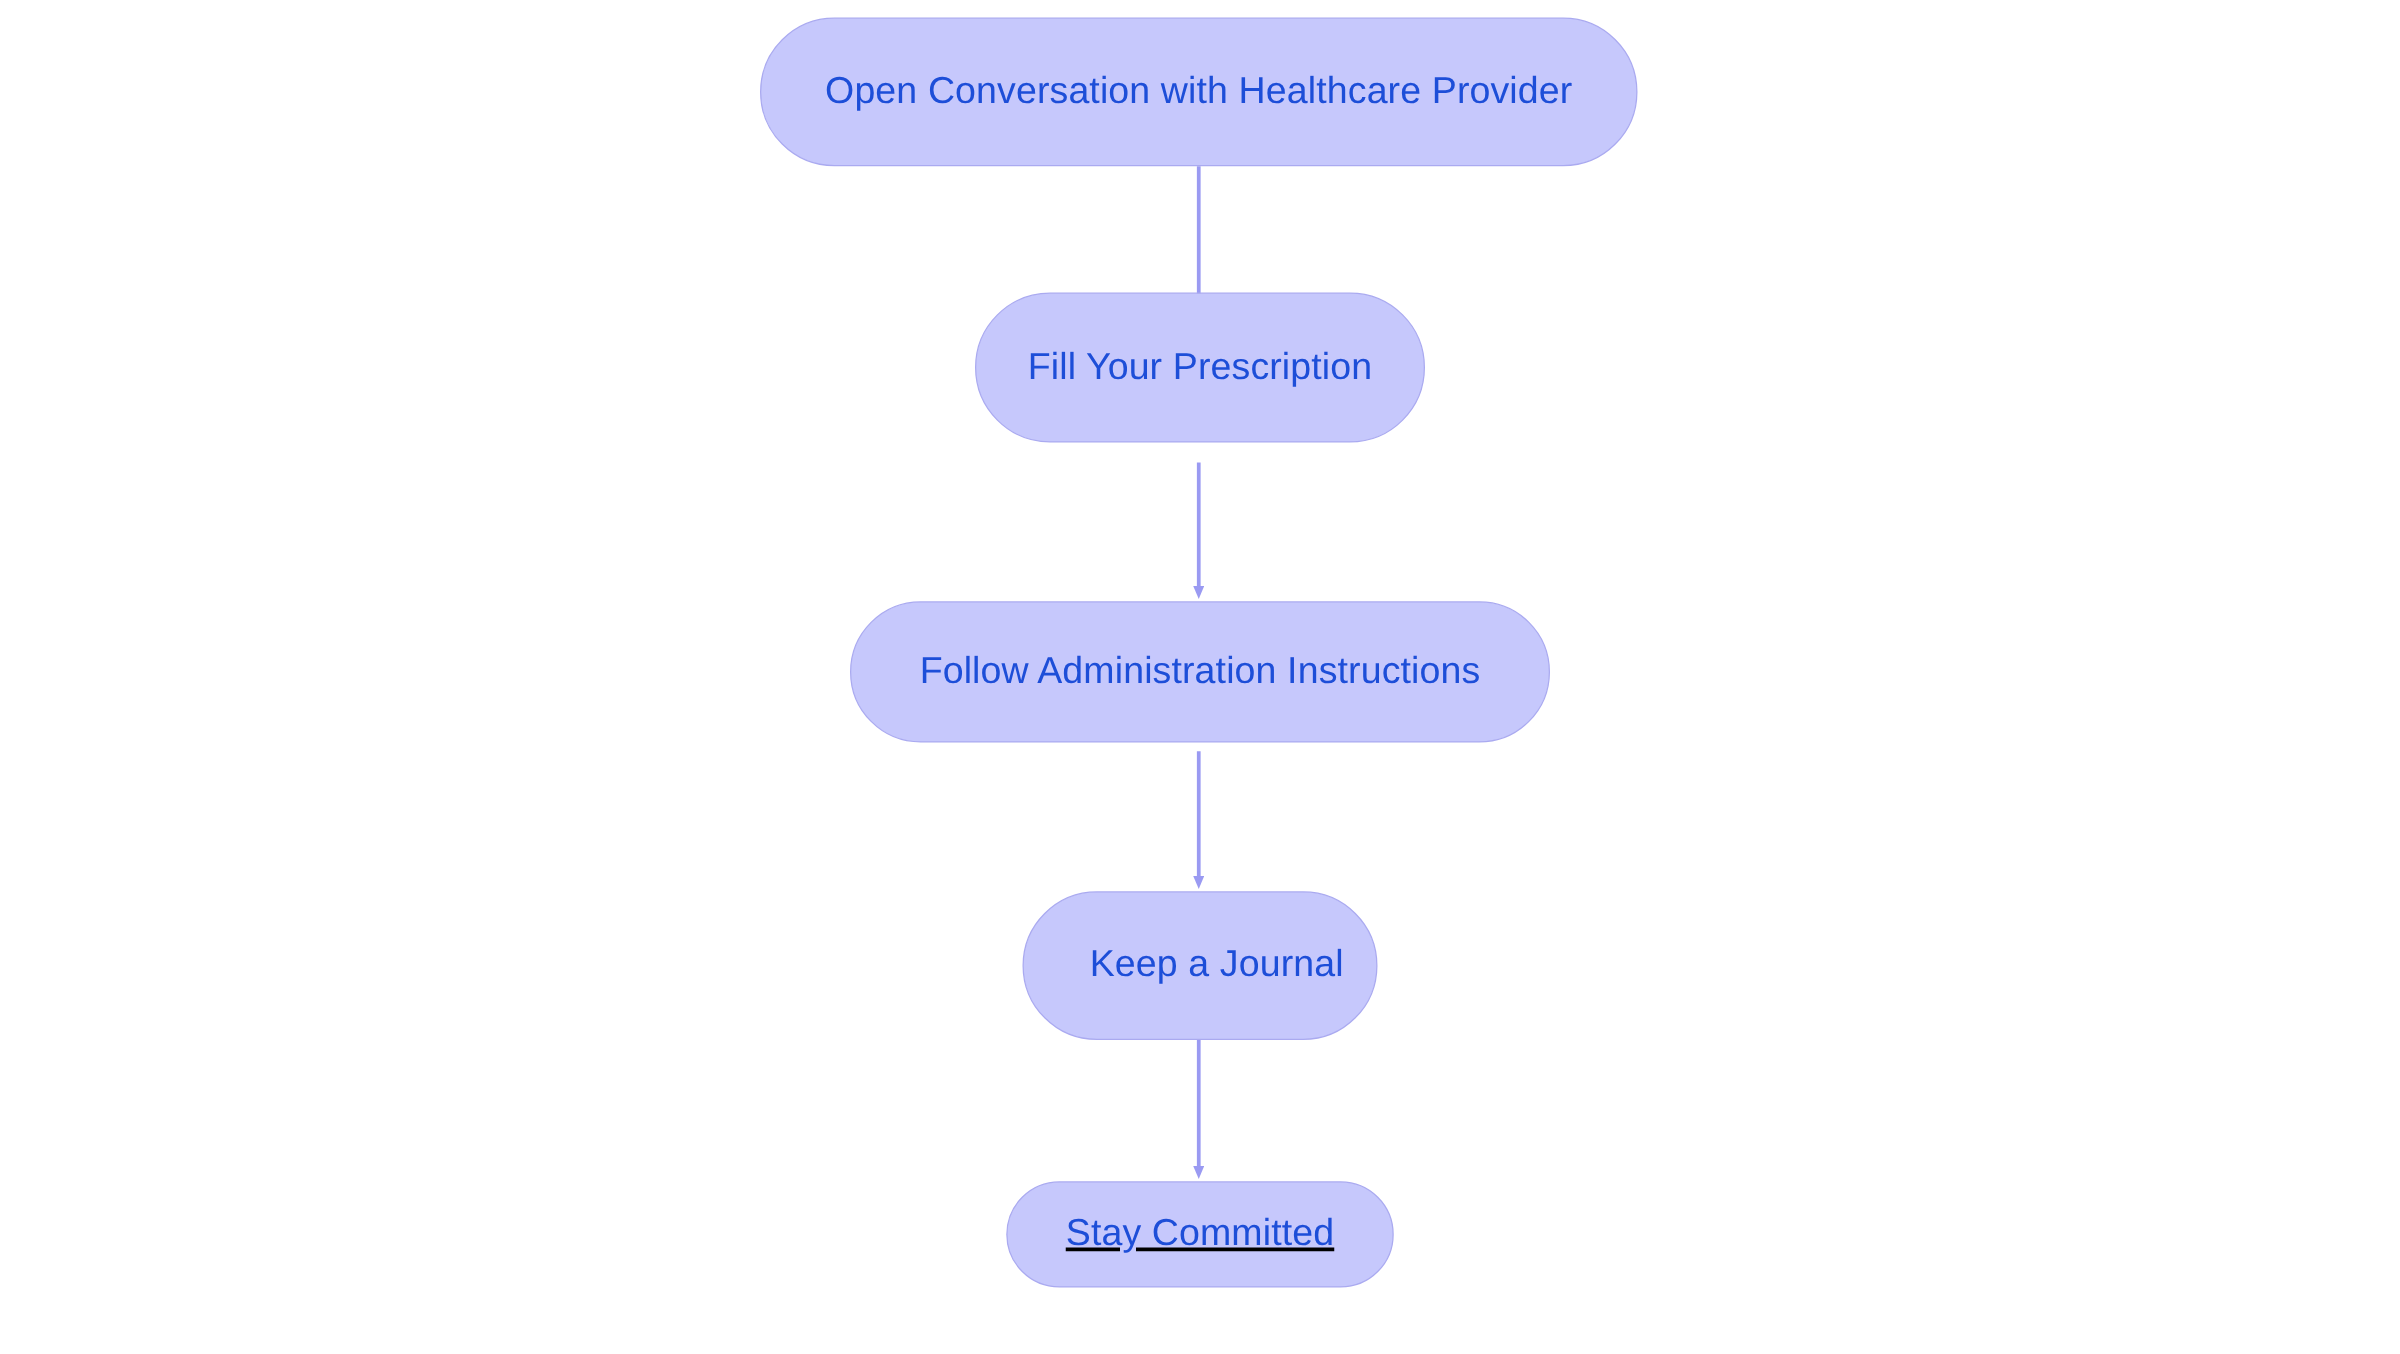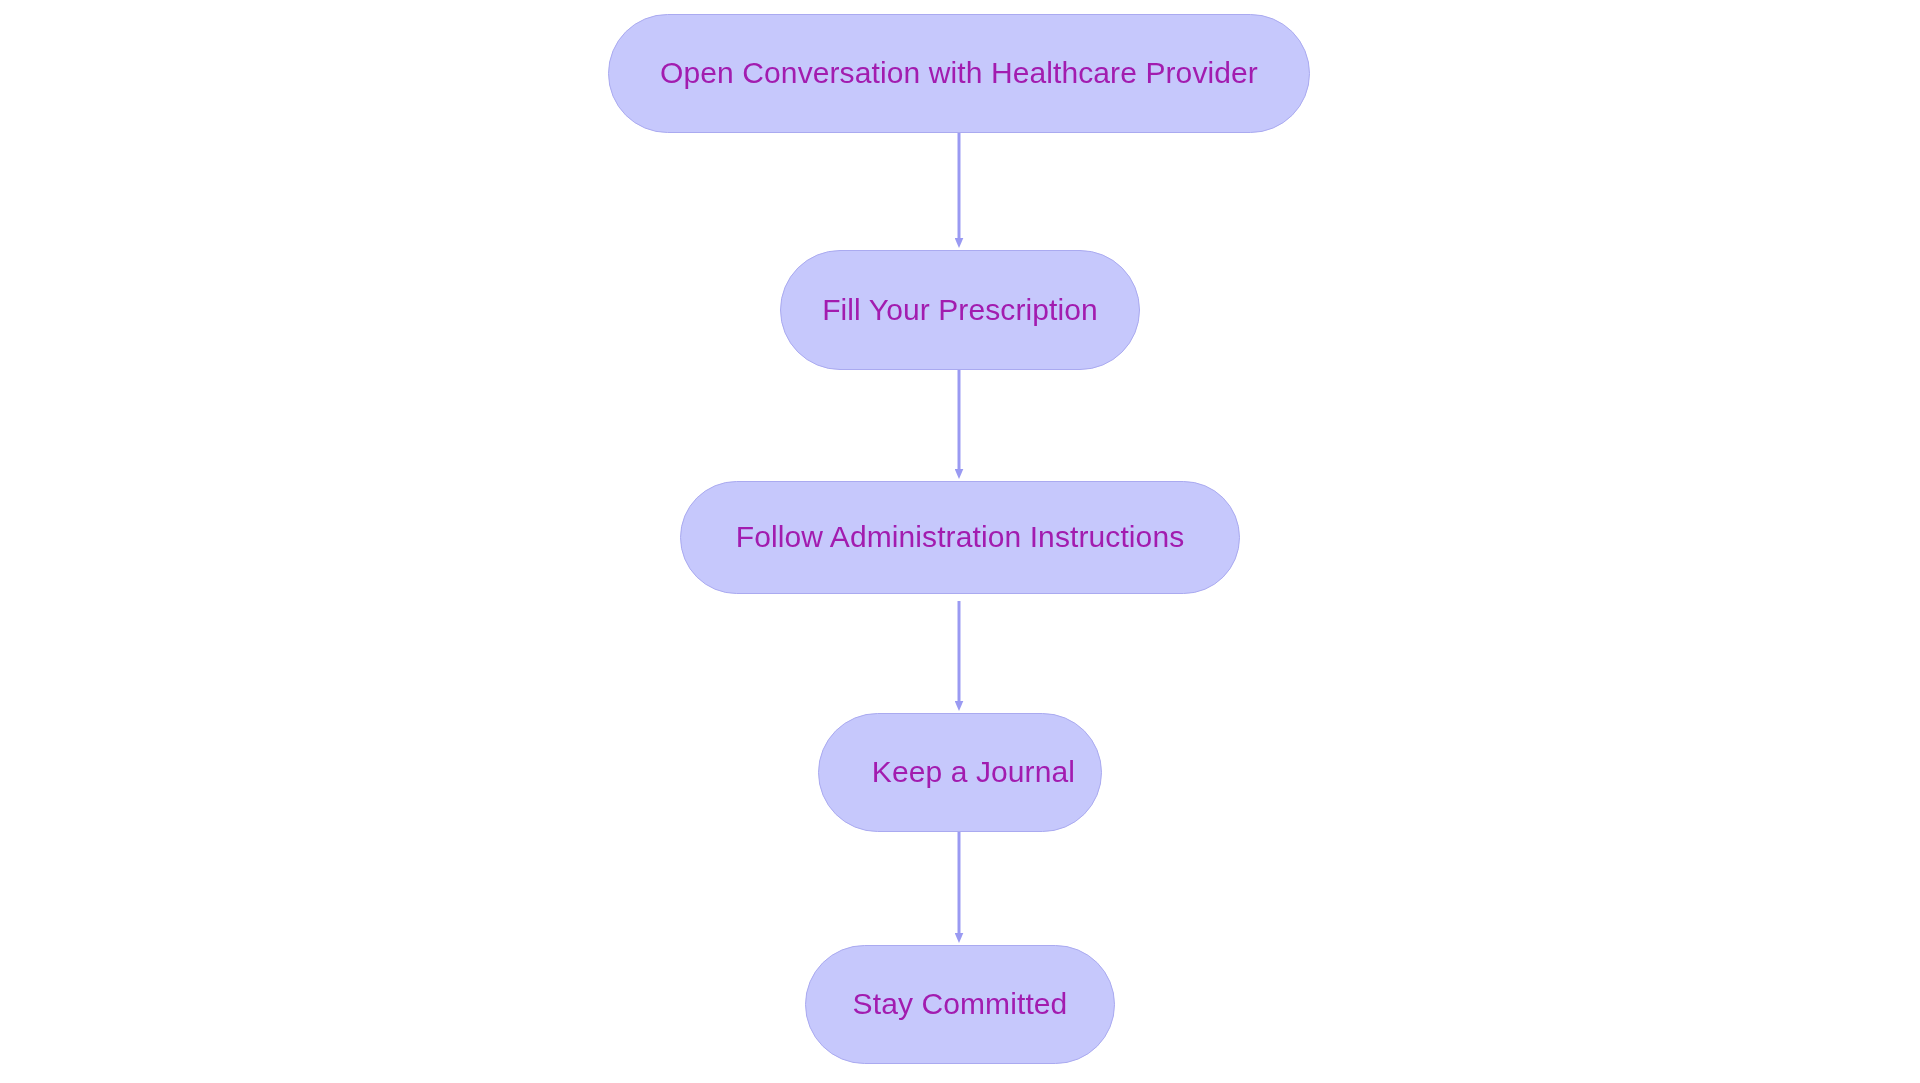--- a/index.html
+++ b/index.html
@@ -41,35 +41,35 @@
     align-items: center;
     justify-content: center;
     background: #c6c8fc;
     border: 1.6px solid #aaaaf0;
     border-radius: 999px;
     text-align: center;
     padding: 0 26px;
   }
 
   .flow-node-label {
-    color: #a21caf;
+    color: #1d4ed8;
     font-size: 30px;
     font-weight: 400;
     line-height: 1.15;
     letter-spacing: 0.1px;
     white-space: nowrap;
     font-family: "Liberation Sans", "DejaVu Sans", sans-serif;
   }
 
   
   #node-0 { left: 608px;  top: 14px;   width: 702px; height: 119px; }
-  #node-1 { left: 780px;  top: 250px;  width: 360px; height: 120px; }
+  #node-1 { left: 780px;  top: 234px;  width: 360px; height: 120px; }
   #node-2 { left: 680px;  top: 481px;  width: 560px; height: 113px; }
   #node-3 { left: 818px;  top: 713px;  width: 284px; height: 119px; justify-content: flex-end; }
-  #node-4 { left: 805px;  top: 945px;  width: 310px; height: 119px; }
+  #node-4 { left: 805px;  top: 945px;  width: 310px; height: 85px; text-decoration: underline; }
 </style>
 </head>
 <body>
 
 <div id="flowchart-canvas">
 
   <svg id="connector-layer" viewBox="0 0 1920 1083" width="1920" height="1083" xmlns="http://www.w3.org/2000/svg">
     <defs>
       <marker id="arrowhead" markerWidth="11" markerHeight="9" refX="0.4" refY="4.5" orient="auto" markerUnits="userSpaceOnUse">
         <path d="M0,0 L0,9 L10.5,4.5 z" fill="#9a9af2"></path>

